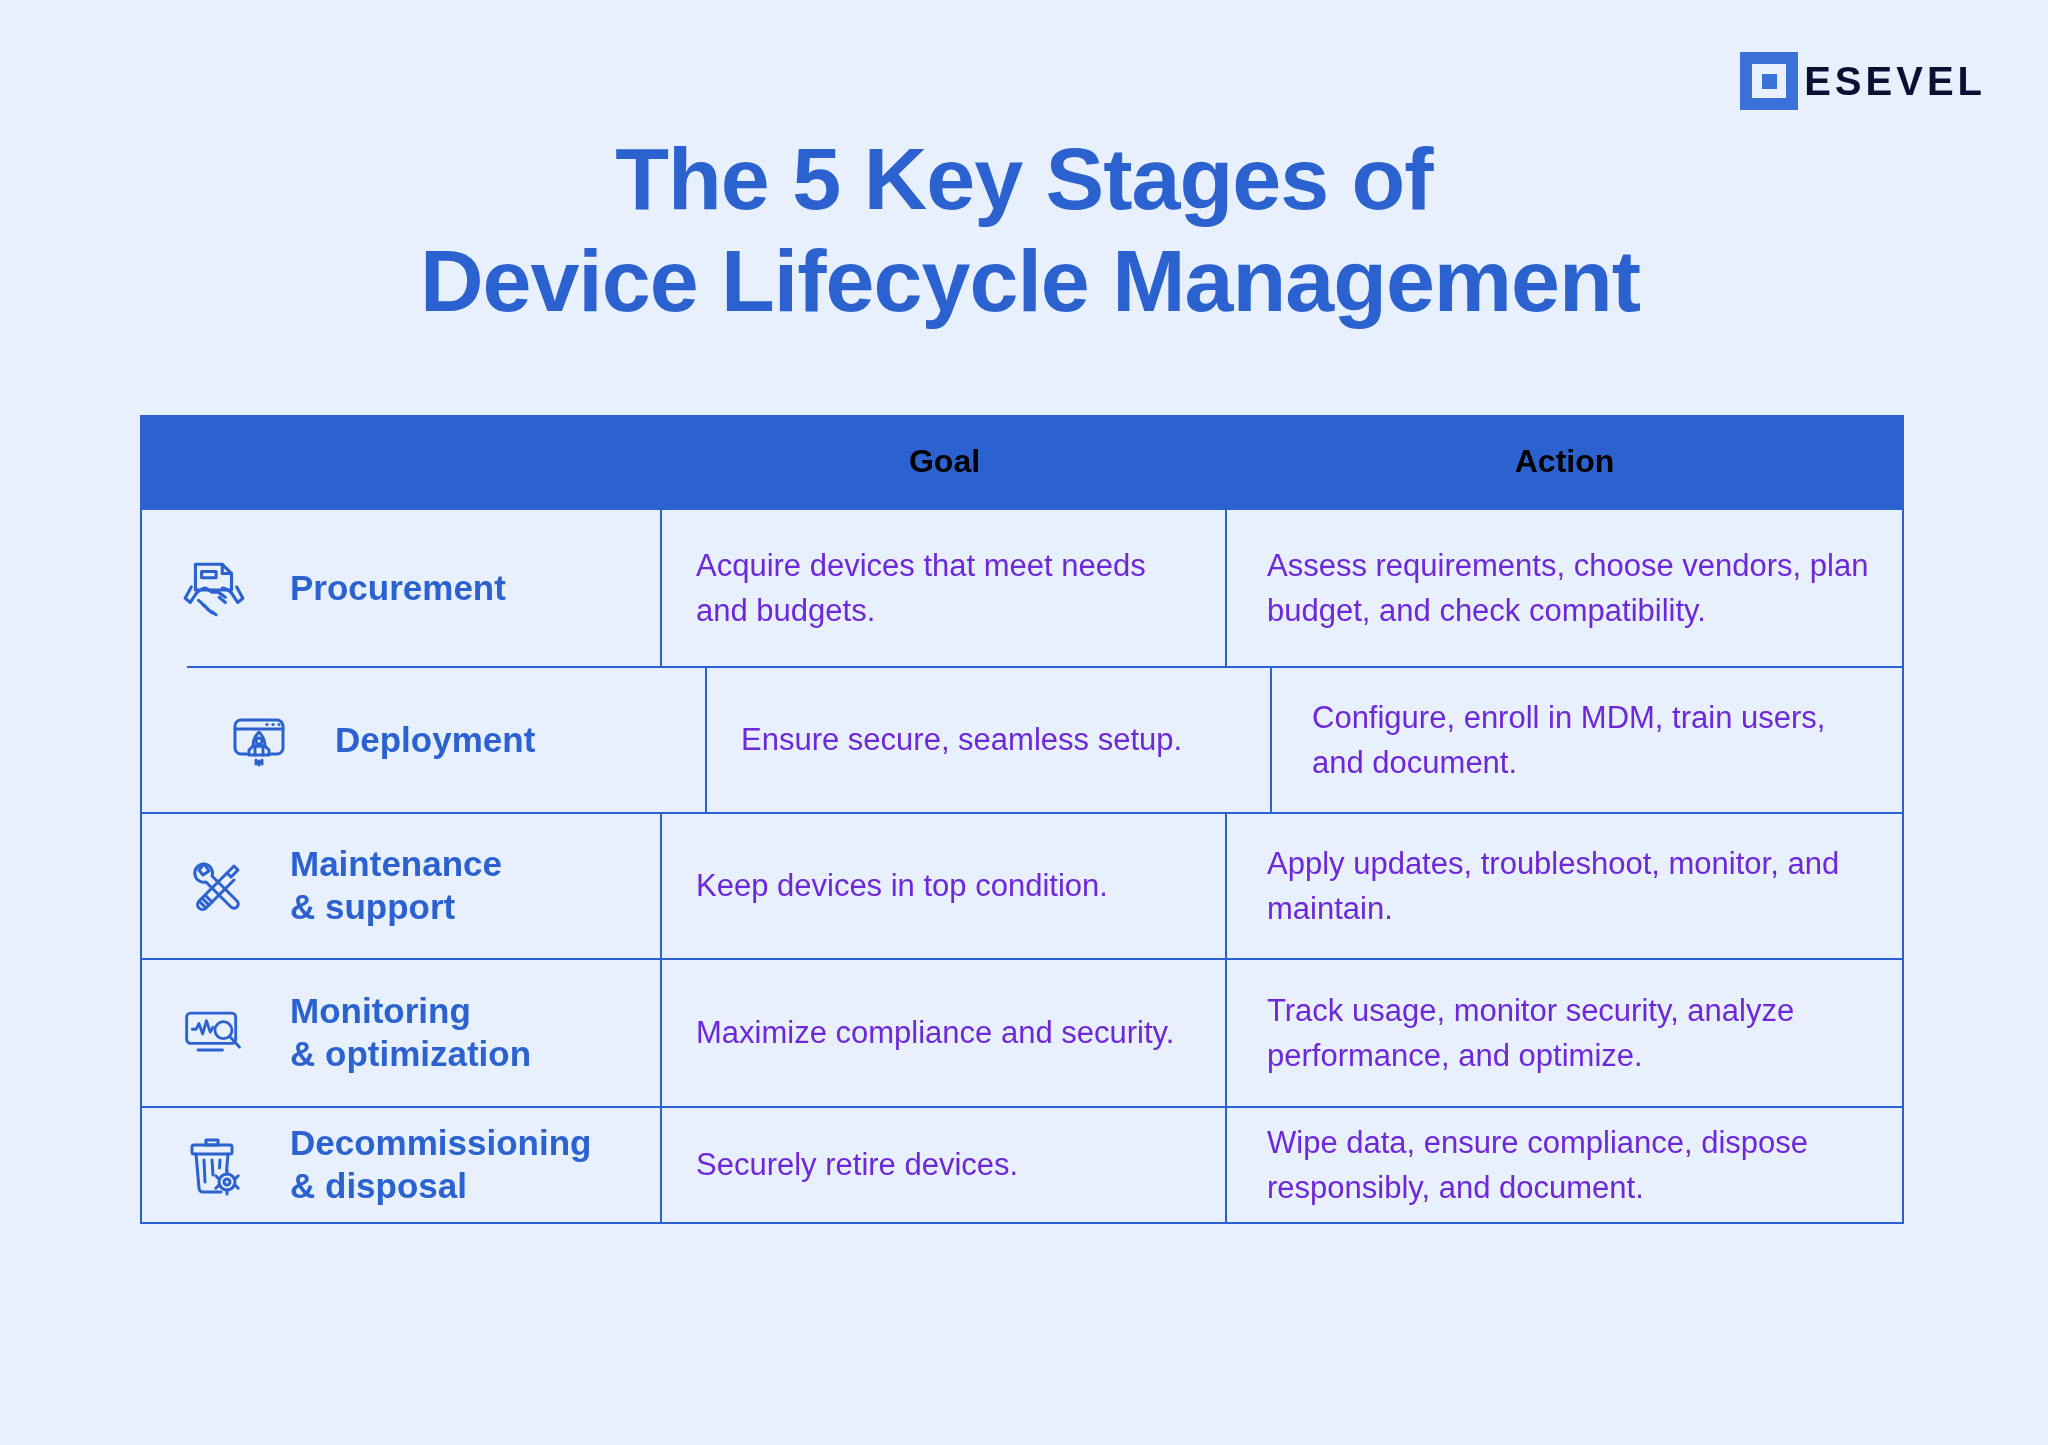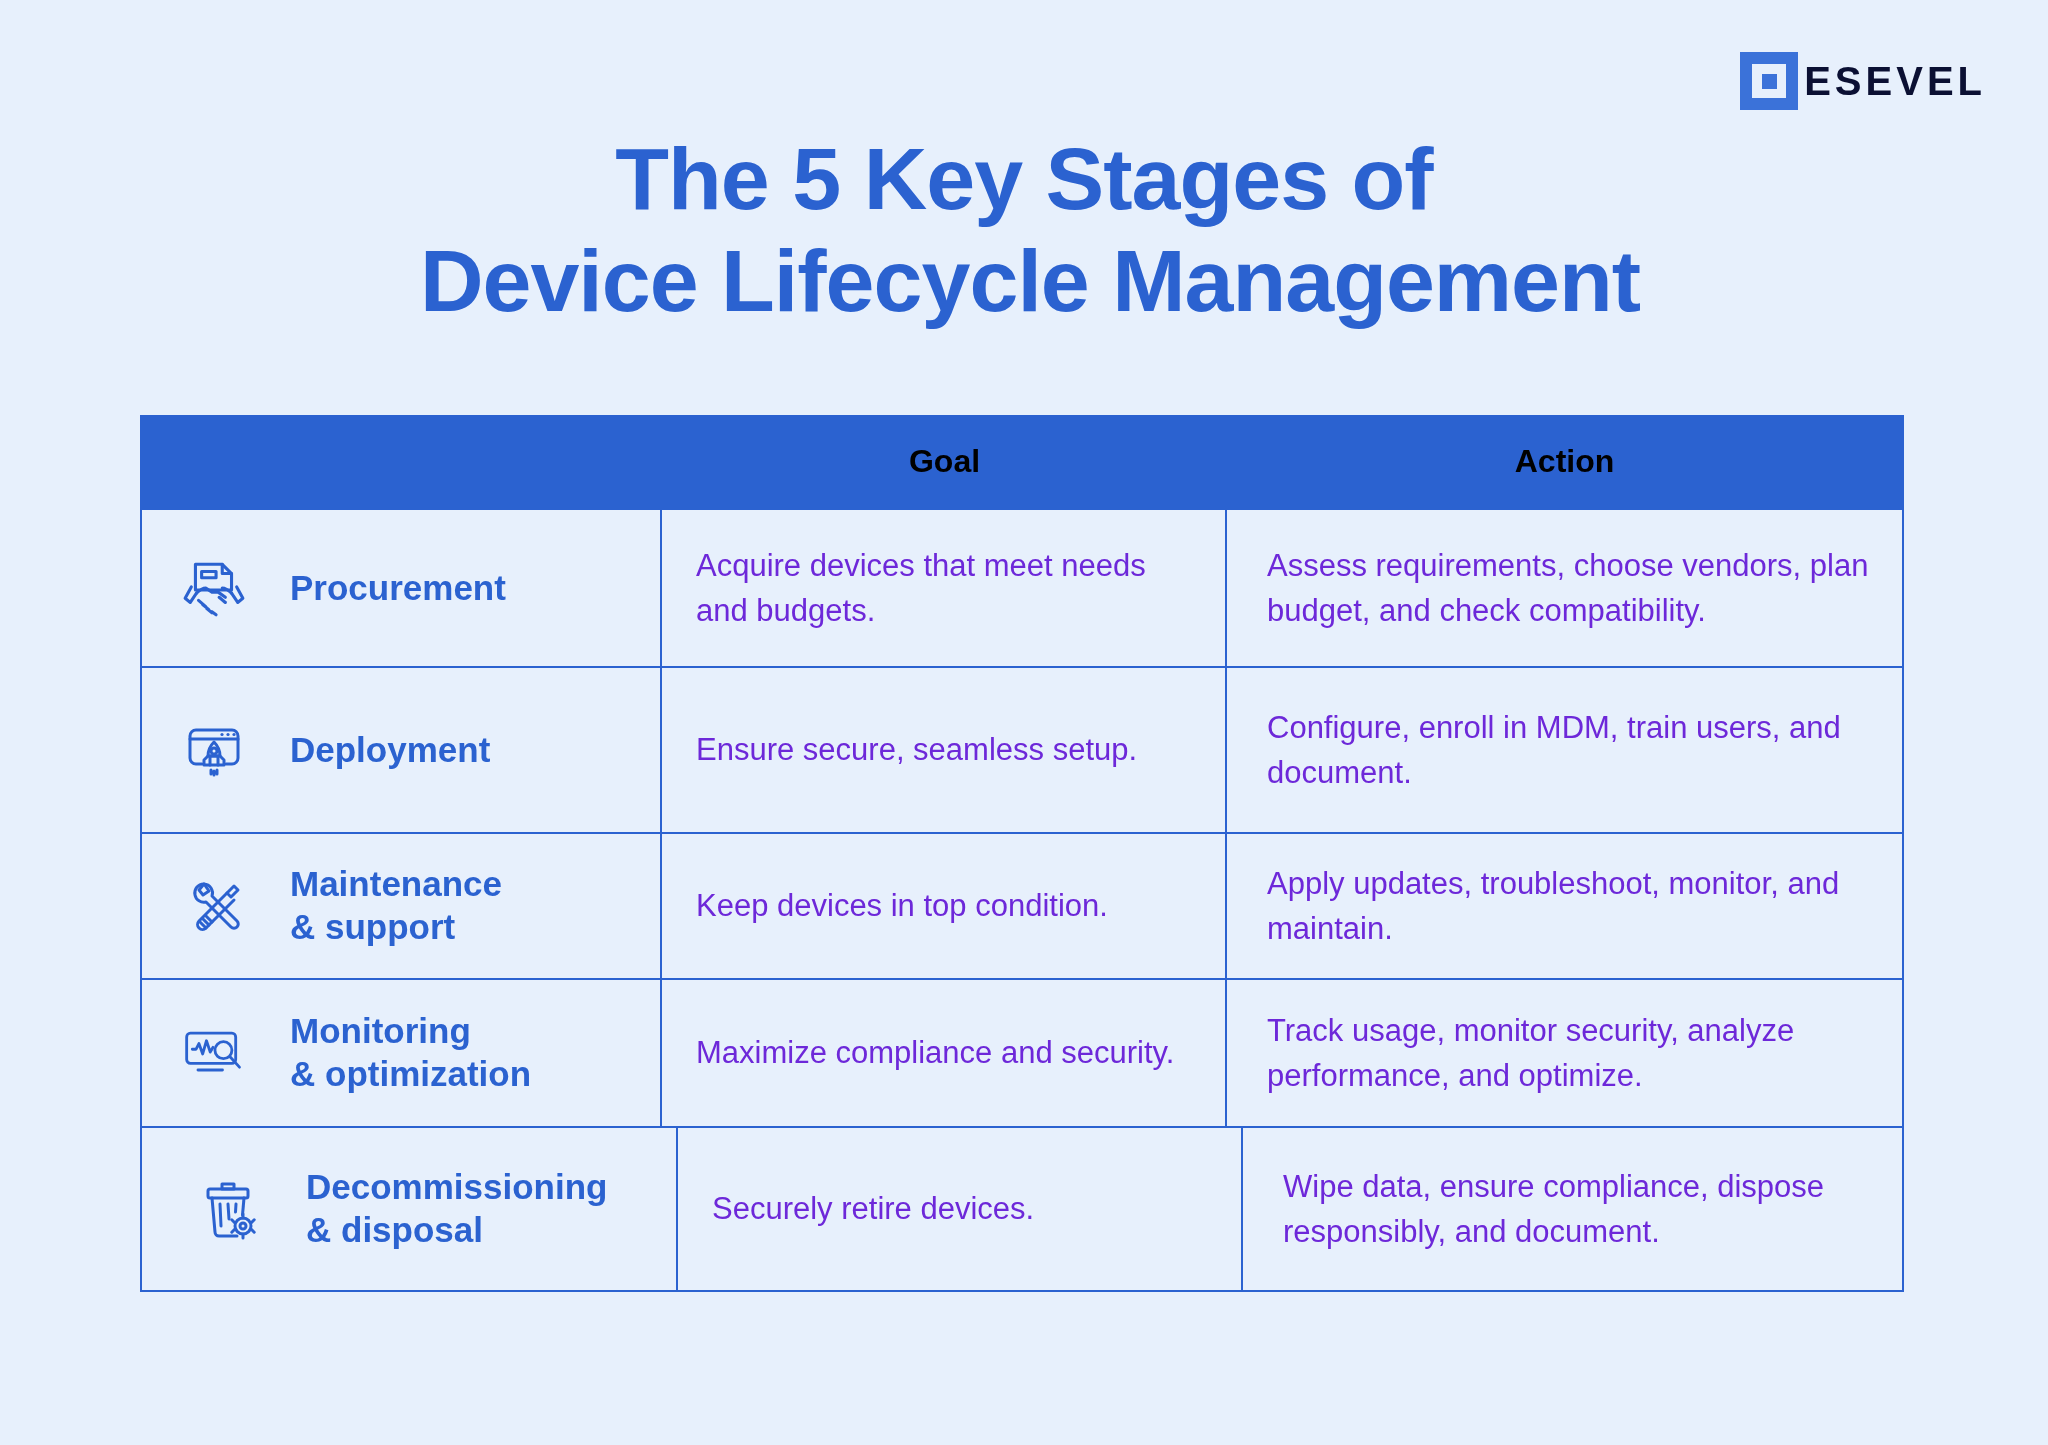--- a/index.html
+++ b/index.html
@@ -41,22 +41,22 @@
   .cell-stage { border-right:2px solid #2b62d0; gap:40px; padding-left:36px; }
   .cell-goal  { border-right:2px solid #2b62d0; padding-left:34px; }
   .cell-action{ padding-left:40px; }
 
   .stage-name { color:#2b62d0; font-size:35px; font-weight:bold; line-height:1.22; }
   .body-text  { color:#6d28d9; font-size:31px; line-height:1.46; }
 
   .icon-wrap { width:72px; min-width:72px; height:78px; display:flex; align-items:center; justify-content:center; }
   .icon-wrap svg { display:block; }
 
-  .r1 { height:158px; } .r2 { height:166px; } .r3 { height:146px; }
-  .r4 { height:148px; } .r5 { height:164px;padding-left:16px; }
+  .r1 { height:158px; } .r2 { height:146px;margin-left:45px; } .r3 { height:146px; }
+  .r4 { height:148px; } .r5 { height:116px; }
 </style>
 </head>
 <body>
 
 <div class="page">
 
   <div class="logo">
     <div class="logo-mark">
       <div class="logo-mark-inner">
         <div class="logo-mark-dot"></div>

